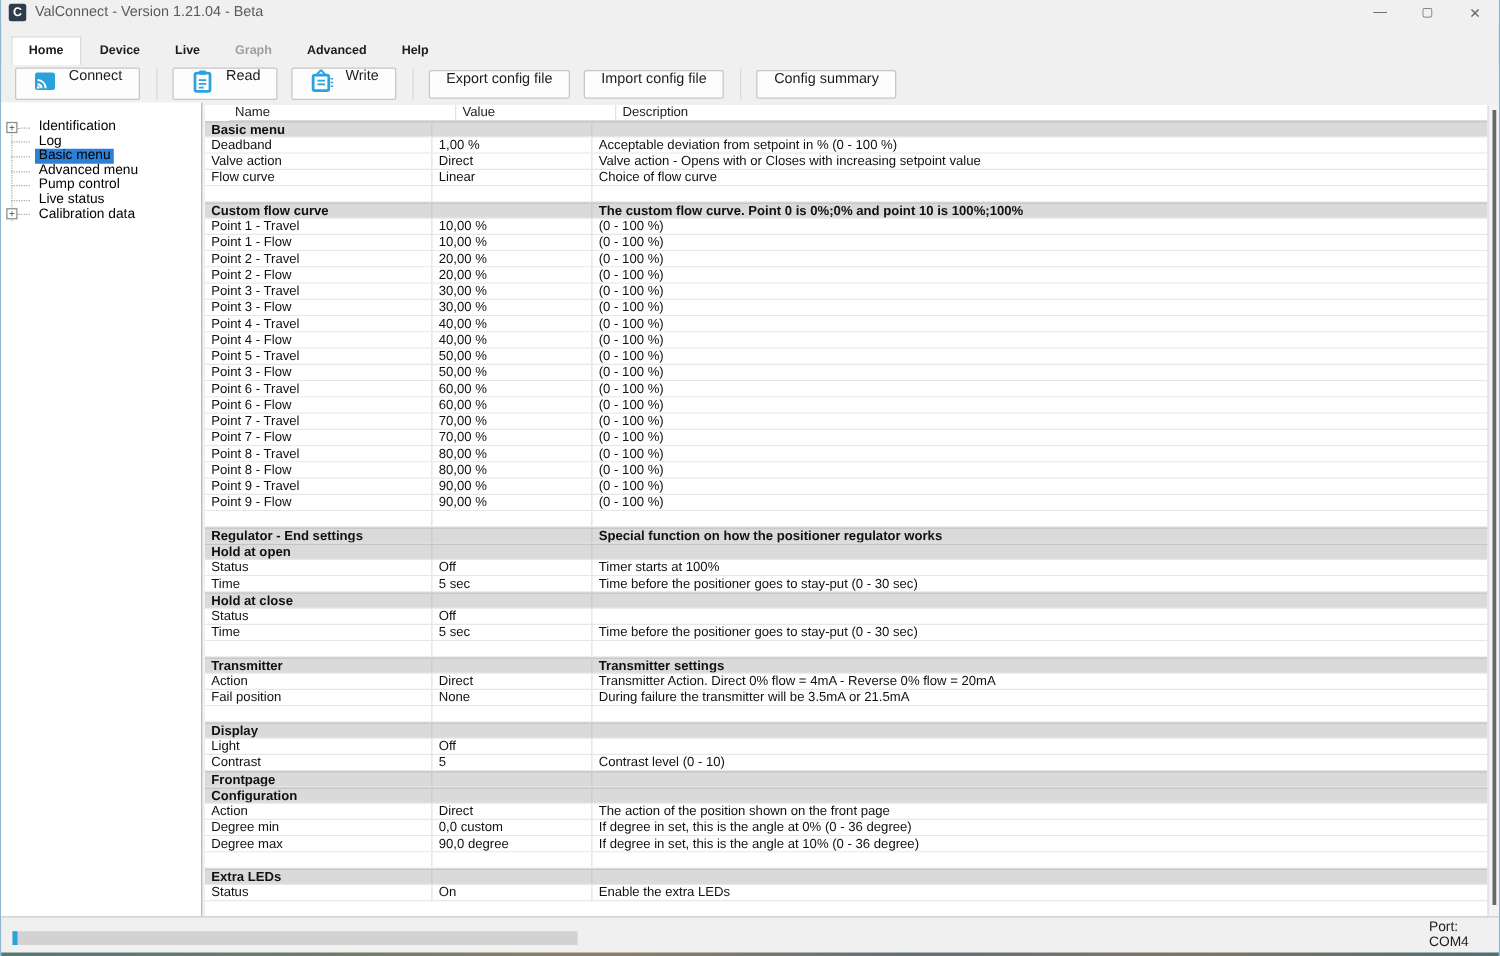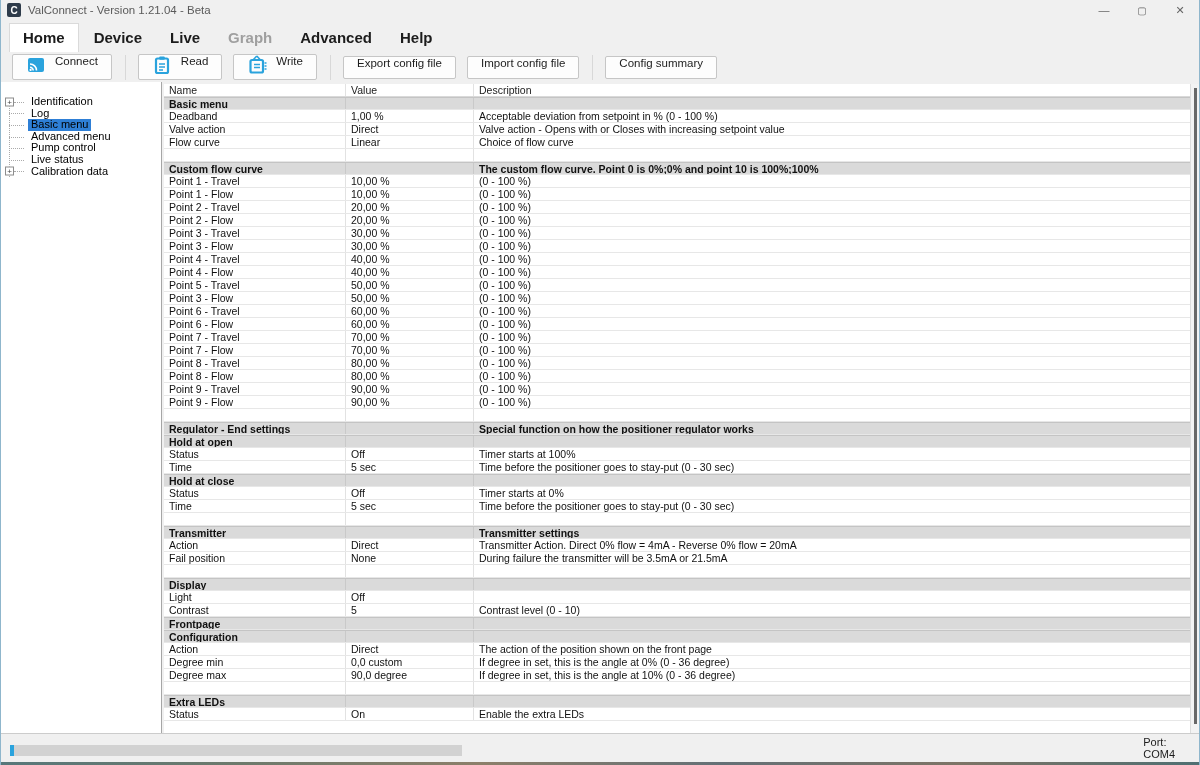--- a/index.html
+++ b/index.html
@@ -21,21 +21,21 @@
     font-weight:bold; display:flex; align-items:center; justify-content:center;
     border-radius:2px; flex:none; }
   .title { font-size:11.5px; color:#5a5a5a; margin-left:7px; white-space:nowrap; }
   .win-controls { position:absolute; right:0; top:0; height:20px; display:flex; }
   .win-btn { width:38px; height:20px; display:flex; align-items:center; justify-content:center;
     font-size:11px; color:#666; cursor:default; }
 
   
   .menubar { position:absolute; top:26px; left:0; right:0; height:26px;
     display:flex; align-items:flex-end; padding-left:8px; }
-  .menu-item { font-size:15px; font-weight:bold; color:#1c1c1c;
+  .menu-item { font-size:10px; font-weight:bold; color:#1c1c1c;
     padding:5px 13px 6px 13px; margin-right:2px; }
   .menu-item.selected { background:#ffffff; border:1px solid #dadada; border-bottom:none; }
   .menu-item.disabled { color:#9f9f9f; font-weight:bold; }
 
   
   .toolbar { position:absolute; top:52px; left:0; right:0; height:30px;
     background:#f0f0f0; display:flex; align-items:center; padding-left:11px; }
   .tb-btn { height:26px; background:#fdfdfd; border:1px solid #c6c6c6; border-radius:2px;
     display:flex; padding:0 13px; margin-right:11px;
     font-size:11.5px; color:#1c1c1c; }
@@ -61,21 +61,21 @@
   .dash.short { left:13px; width:10px; }
   .dash.long  { left:8px;  width:15px; }
   .tree-label { padding:0 3px; line-height:11.5px; }
   .tree-row.selected .tree-label { background:#2e7fd6; color:#000; }
 
   
   .tablewrap { flex:1; position:relative; padding:2px 9px 0 2px; background:#f0f0f0;
     overflow:hidden; }
   .table { background:#fff; height:100%; overflow:hidden; }
   .thead { display:flex; height:13px; background:#ffffff; border-bottom:1px solid #d9d9d9;
-    font-size:10.5px; color:#222; }
+    font-size:10.5px; color:#222;margin-left:19px; }
   .trow { display:flex; height:13px; border-bottom:1px solid #e7e7e7; background:#fff;
     font-size:10.5px; color:#111; }
   .trow.section { background:#dadada; border-top:1px solid #c4c4c4; }
   .trow.section .cell { font-weight:bold; border-right-color:#c9c9c9; }
   .cell { padding:0 5px; line-height:12.5px; white-space:nowrap; overflow:hidden;
     border-right:1px solid #e2e2e2; }
   .c0 { width:182px; flex:none; }
   .c1 { width:128px; flex:none; }
   .c2 { flex:1; border-right:none; }
   .cell.bold { font-weight:bold; }
@@ -370,21 +370,20 @@
               <div class="cell c2">Time before the positioner goes to stay-put (0 - 30 sec)</div>
             </div>
             <div class="trow section">
               <div class="cell c0">Hold at close</div>
               <div class="cell c1"></div>
               <div class="cell c2"></div>
             </div>
             <div class="trow item">
               <div class="cell c0">Status</div>
               <div class="cell c1">Off</div>
-              <div class="cell c2">Timer starts at 0%</div>
             </div>
             <div class="trow item">
               <div class="cell c0">Time</div>
               <div class="cell c1">5 sec</div>
               <div class="cell c2">Time before the positioner goes to stay-put (0 - 30 sec)</div>
             </div>
             <div class="trow empty">
               <div class="cell c0"></div>
               <div class="cell c1"></div>
               <div class="cell c2"></div>

